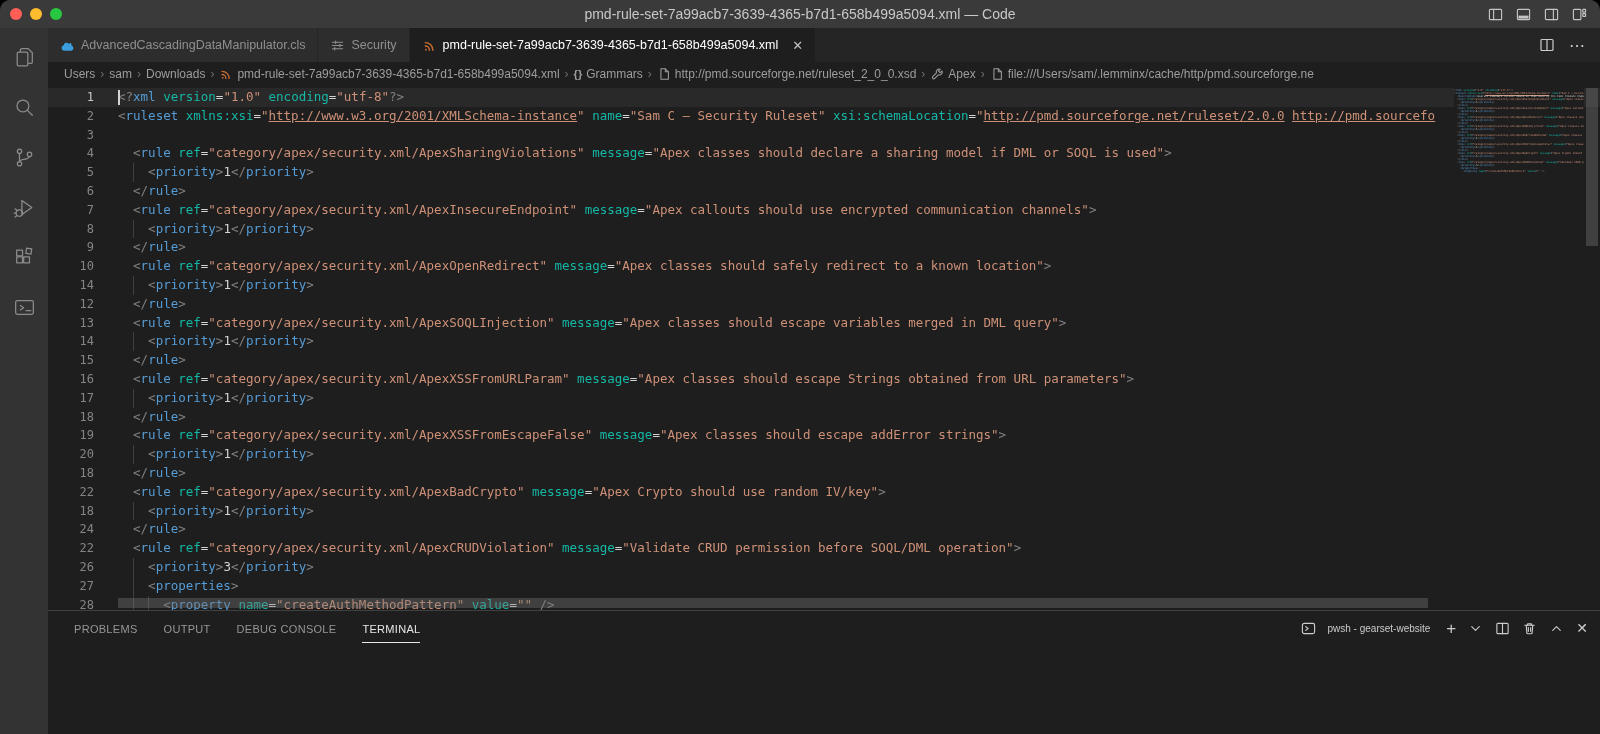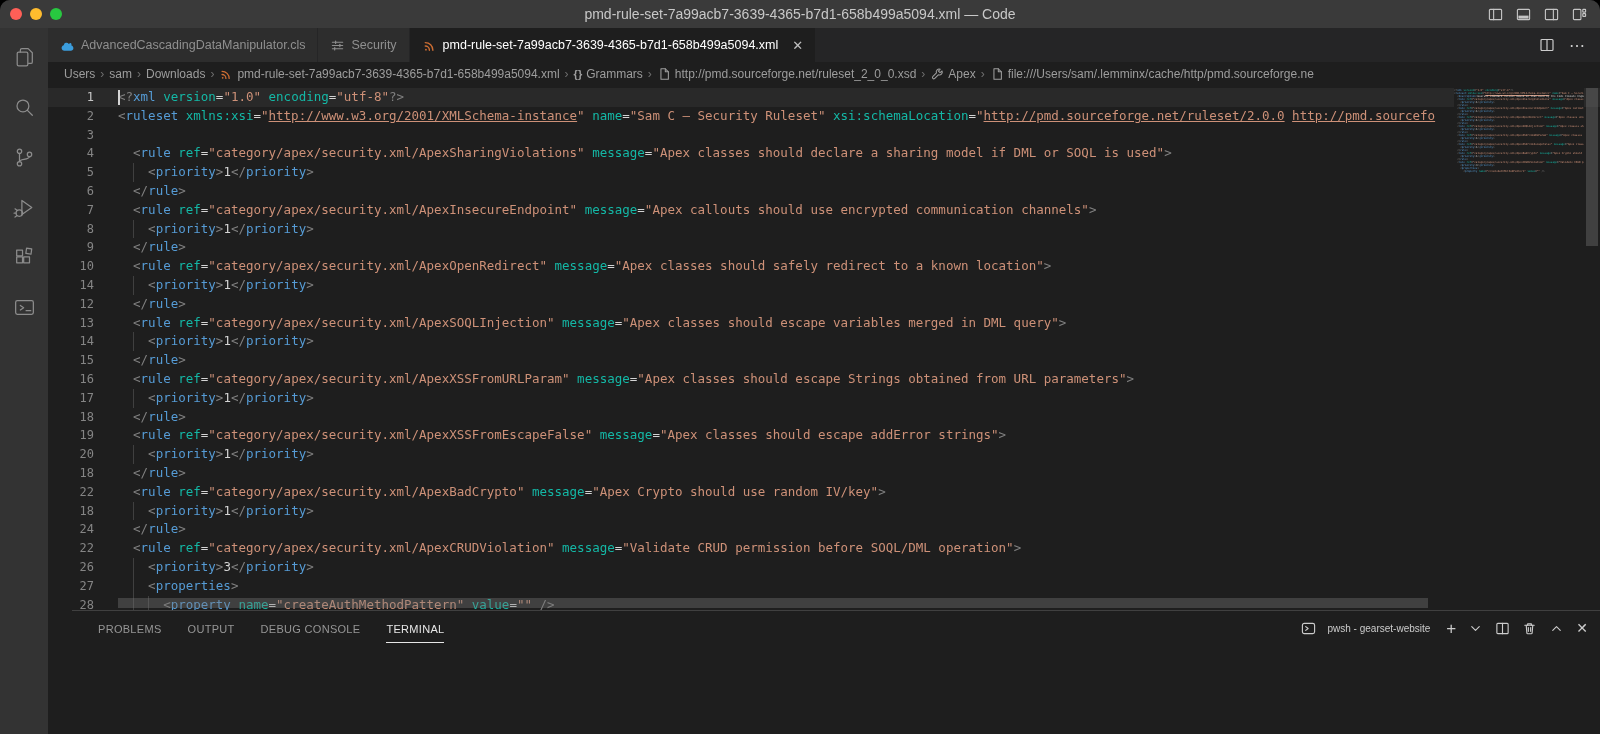--- a/index.html
+++ b/index.html
@@ -67,21 +67,21 @@
   .minimap { position:absolute; top:0; right:16px; width:130px; bottom:0;
              background:var(--bg-editor); overflow:hidden; z-index:3; padding-top:3px; }
   .mm-line { height:3px; line-height:3px; font-size:2.6px; white-space:pre; }
   .vscrollbar { position:absolute; right:2px; top:2px; width:12px; height:158px;
                 background:rgba(121,121,121,0.38); z-index:4; }
   .hscrollbar { position:absolute; left:70px; right:172px; bottom:2px; height:10px;
                 background:rgba(121,121,121,0.38); z-index:4; }
 
   
   .panel { flex:0 0 124px; background:var(--bg-editor); border-top:1px solid rgba(128,128,128,0.35);
-           display:flex; flex-direction:column;margin-left:24px; }
+           display:flex; flex-direction:column; }
   .panel-header { height:34px; display:flex; align-items:center; padding:0 12px 0 26px; }
   .panel-tab { font-size:11px; letter-spacing:0.3px; color:#969696; margin-right:26px;
                padding:9px 0 7px; border-bottom:1px solid transparent; }
   .panel-tab.active { color:#e7e7e7; border-bottom-color:#e7e7e7; }
   .panel-actions { margin-left:auto; display:flex; align-items:center; gap:12px; color:#cccccc; }
   .shell-badge svg { width:17px; height:16px; display:block; }
   .terminal-name { font-size:10px; color:#cccccc; margin-right:4px; }
   .panel-actions .icon svg { width:15px; height:15px; display:block; }
   .panel-actions .plus { font-size:17px; font-weight:300; line-height:1; }
   .panel-actions .closex { font-size:14px; }

